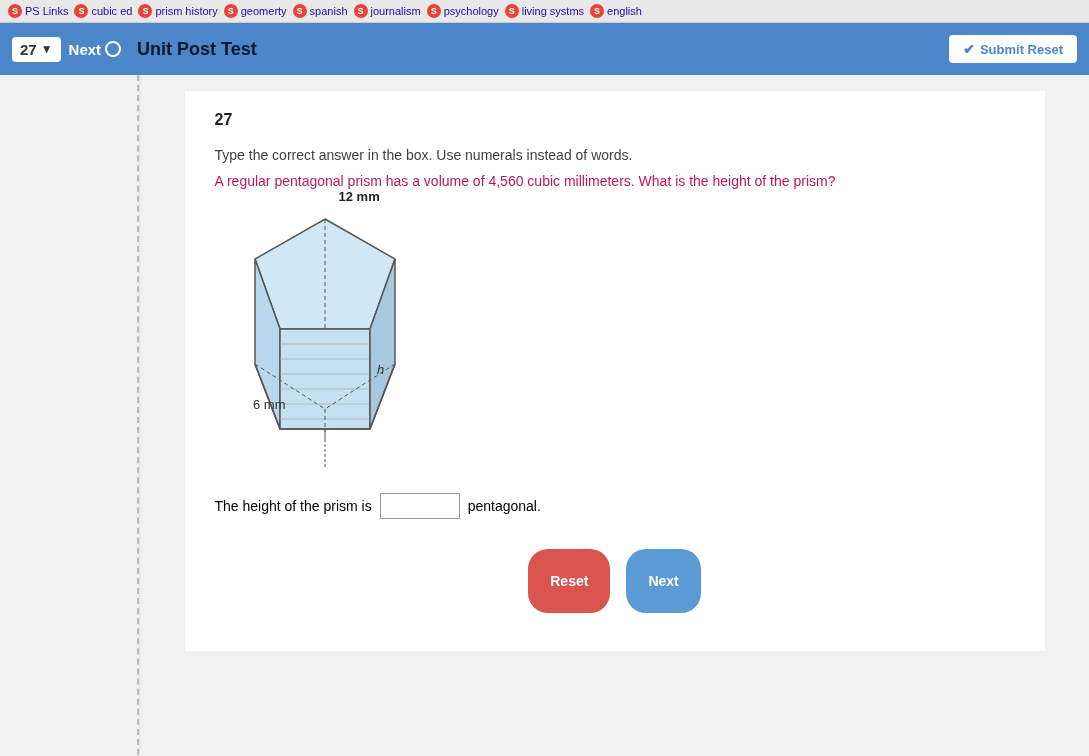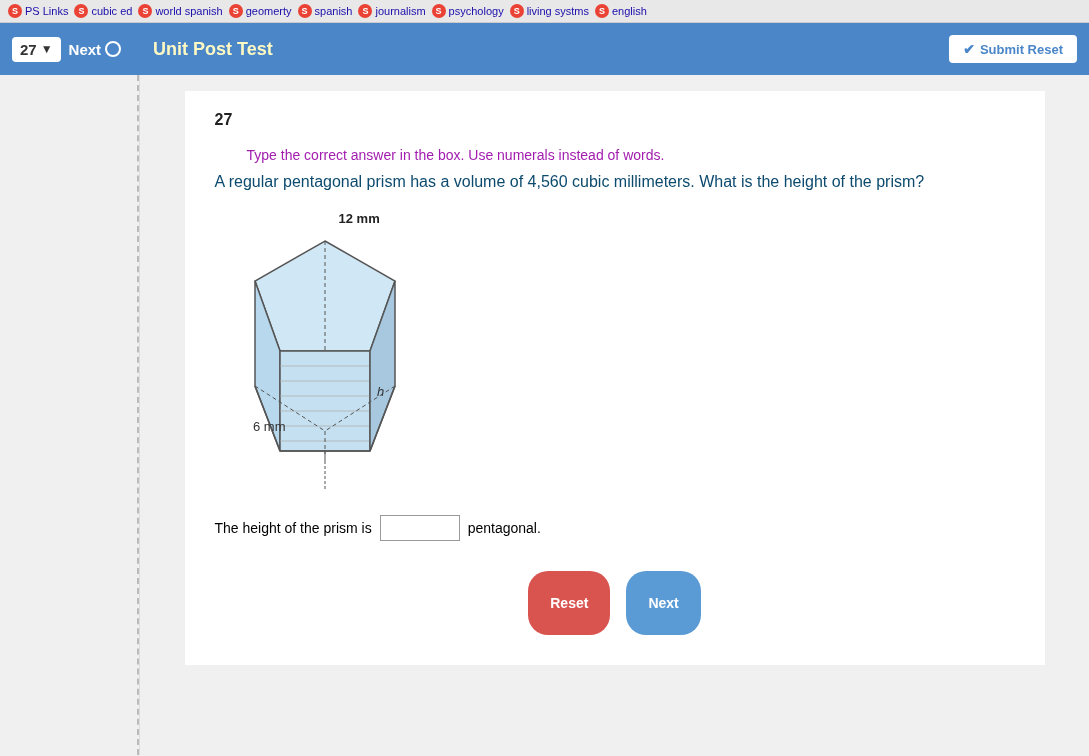--- a/index.html
+++ b/index.html
@@ -69,22 +69,22 @@
       font-weight: bold;
       cursor: pointer;
       display: flex;
       align-items: center;
       gap: 4px;
       margin-left: 8px;
     }
     .nav-title {
       font-size: 18px;
       font-weight: bold;
-      color: #fef9c3;
-      margin-left: 32px;
+      color: #0f172a;
+      margin-left: 16px;
     }
     .nav-spacer { flex: 1; }
     .submit-btn {
       background: white;
       color: #4a86c8;
       border: none;
       border-radius: 4px;
       padding: 6px 14px;
       font-size: 13px;
       font-weight: bold;
@@ -107,28 +107,26 @@
       min-height: 560px;
     }
     .question-number {
       font-size: 16px;
       font-weight: bold;
       margin-bottom: 18px;
       color: #222;
     }
     .question-instruction {
       font-size: 14px;
-      color: #a21caf;
+      color: #404040;
       margin-bottom: 10px;
-      margin-left: 32px;
     }
     .question-text {
-      font-size: 16px;
-      color: #0c4a6e;
-      margin-bottom: 20px;
+      font-size: 14px;
+      color: #be185d;
     }
 
     
     .figure-area {
       display: flex;
       justify-content: flex-start;
       margin-bottom: 24px;
     }
     .prism-container {
       position: relative;
@@ -232,21 +230,21 @@
   <div class="browser-tab">
     <span class="s-icon">S</span>
     <span>PS Links</span>
   </div>
   <div class="browser-tab">
     <span class="s-icon">S</span>
     <span>cubic ed</span>
   </div>
   <div class="browser-tab">
     <span class="s-icon">S</span>
-    <span>world spanish</span>
+    <span>prism history</span>
   </div>
   <div class="browser-tab">
     <span class="s-icon">S</span>
     <span>geomerty</span>
   </div>
   <div class="browser-tab">
     <span class="s-icon">S</span>
     <span>spanish</span>
   </div>
   <div class="browser-tab">

